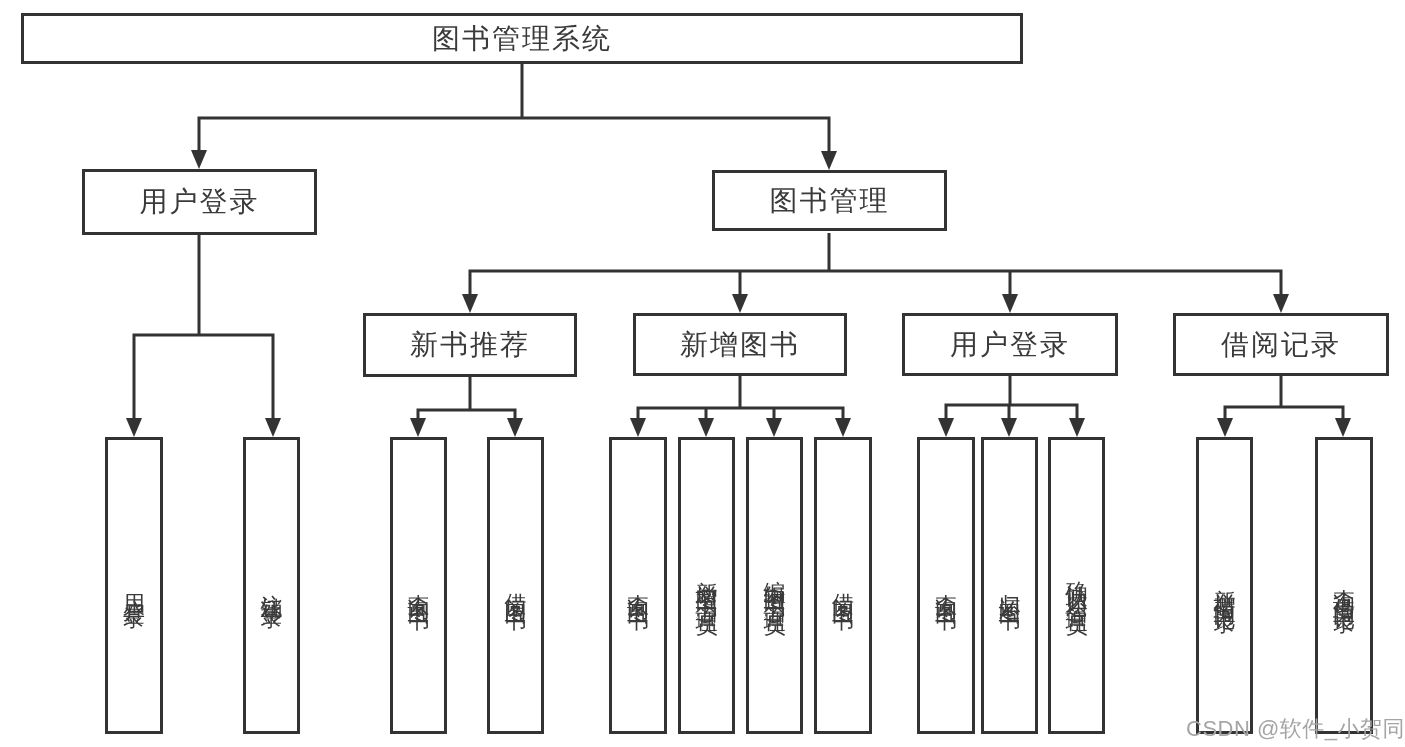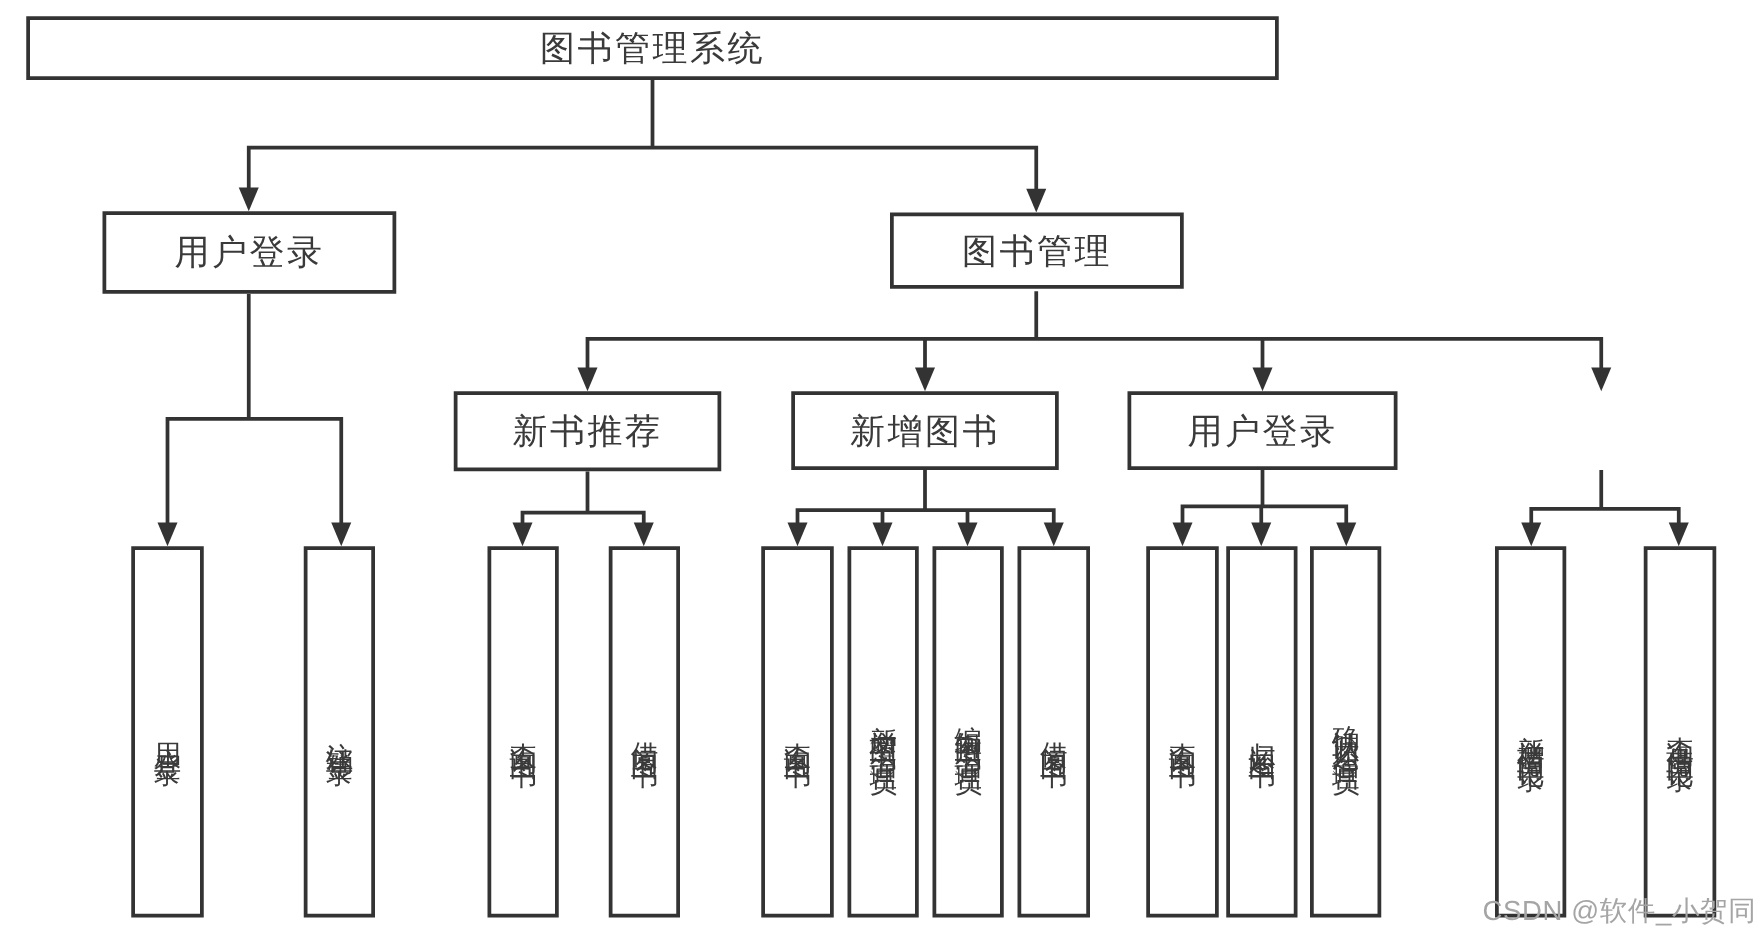--- a/index.html
+++ b/index.html
@@ -87,20 +87,21 @@
   </svg>
 
   <div class="node hbox" style="left:21px; top:13px; width:1002px; height:51px;">图书管理系统</div>
 
   <div class="node hbox" style="left:82px; top:169px; width:235px; height:66px;">用户登录</div>
   <div class="node hbox" style="left:712px; top:170px; width:235px; height:61px;">图书管理</div>
 
   <div class="node hbox" style="left:363px; top:313px; width:214px; height:64px;">新书推荐</div>
   <div class="node hbox" style="left:633px; top:313px; width:214px; height:63px;">新增图书</div>
   <div class="node hbox" style="left:902px; top:313px; width:216px; height:63px;">用户登录</div>
+  <div class="node hbox" style="left:1173px; top:313px; width:216px; height:63px;">借阅记录</div>
 
   <div class="node vbox" style="left:105px; top:437px; width:58px; height:297px;">
     <span>用户登录</span>
   </div>
   <div class="node vbox" style="left:243px; top:437px; width:57px; height:297px;">
     <span>注销登录</span>
   </div>
 
   <div class="node vbox" style="left:390px; top:437px; width:57px; height:297px;">
     <span>查询图书</span>

